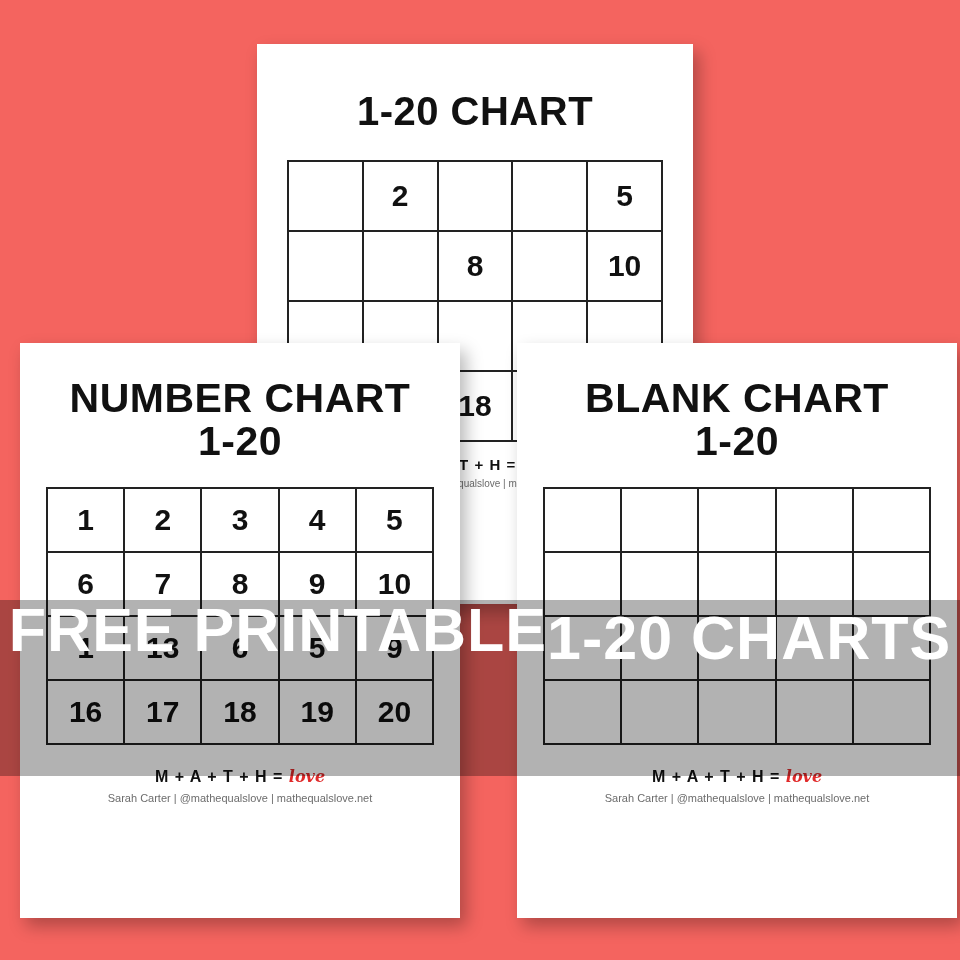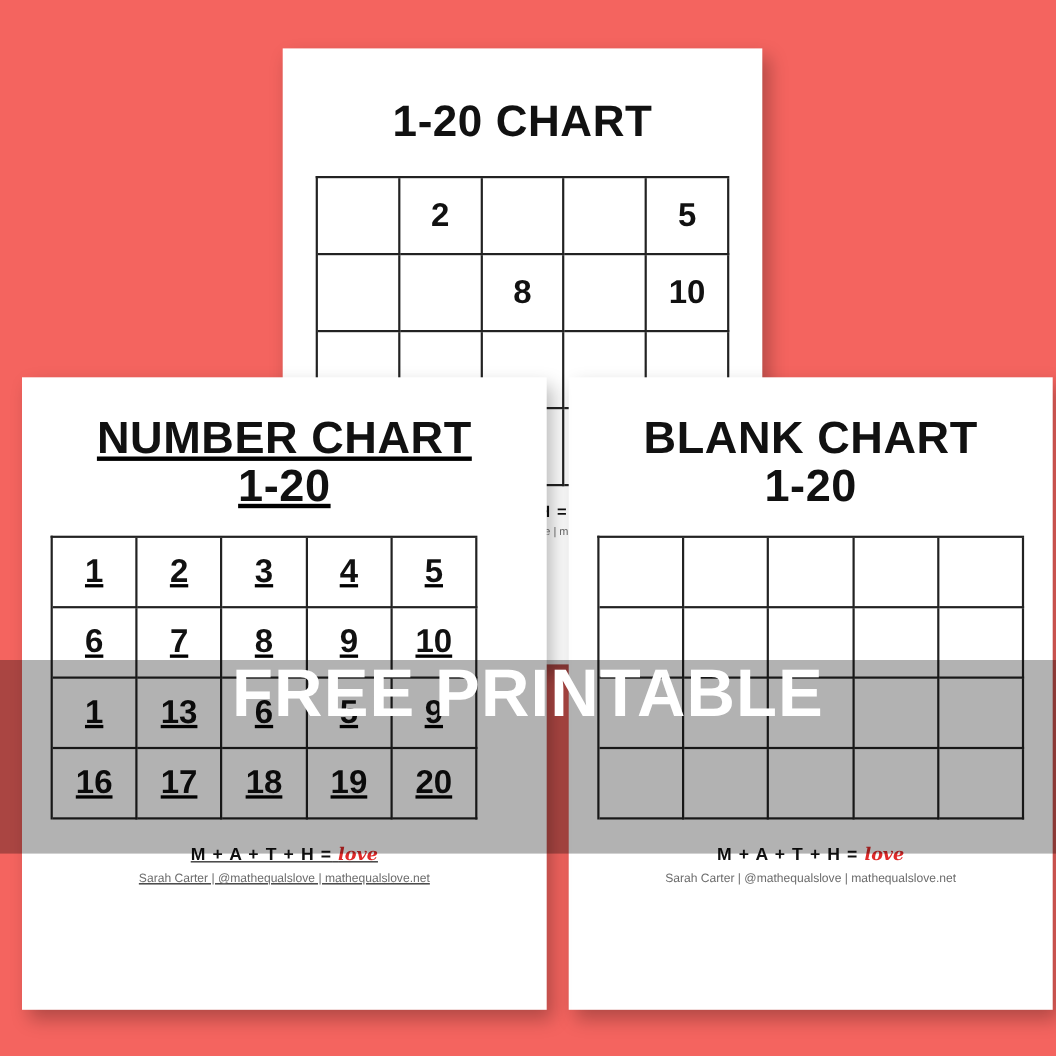--- a/index.html
+++ b/index.html
@@ -103,25 +103,24 @@
   #sheet-complete .footer {
     margin-top: 14px;
   }
   #sheet-complete .logo { font-size: 15px; }
   #sheet-complete .byline { font-size: 10px; margin-top: 4px; }
 
   
   #sheet-number {
     left: 20px;
     top: 343px;
-    width: 477px;
+    width: 440px;
     height: 575px;
     padding: 24px 26px 0 26px;
     z-index: 3;
-    text-decoration: underline;
   }
   #sheet-number .sheet-title {
     font-size: 41px;
     margin-top: 10px;
   }
   #sheet-number .grid {
     margin-top: 24px;
     width: 388px;
   }
   #sheet-number .cell {
@@ -289,15 +288,16 @@
       <div class="logo">
         <span>M + A + T + H =</span>
         <span class="love">love</span>
       </div>
       <div class="byline">Sarah Carter | @mathequalslove | mathequalslove.net</div>
     </div>
   </div>
 
   <div id="banner">
     <div class="bline bline1">FREE PRINTABLE</div>
+    <div class="bline bline2">1-20 CHARTS</div>
   </div>
 
 </div>
 
 </body></html>

